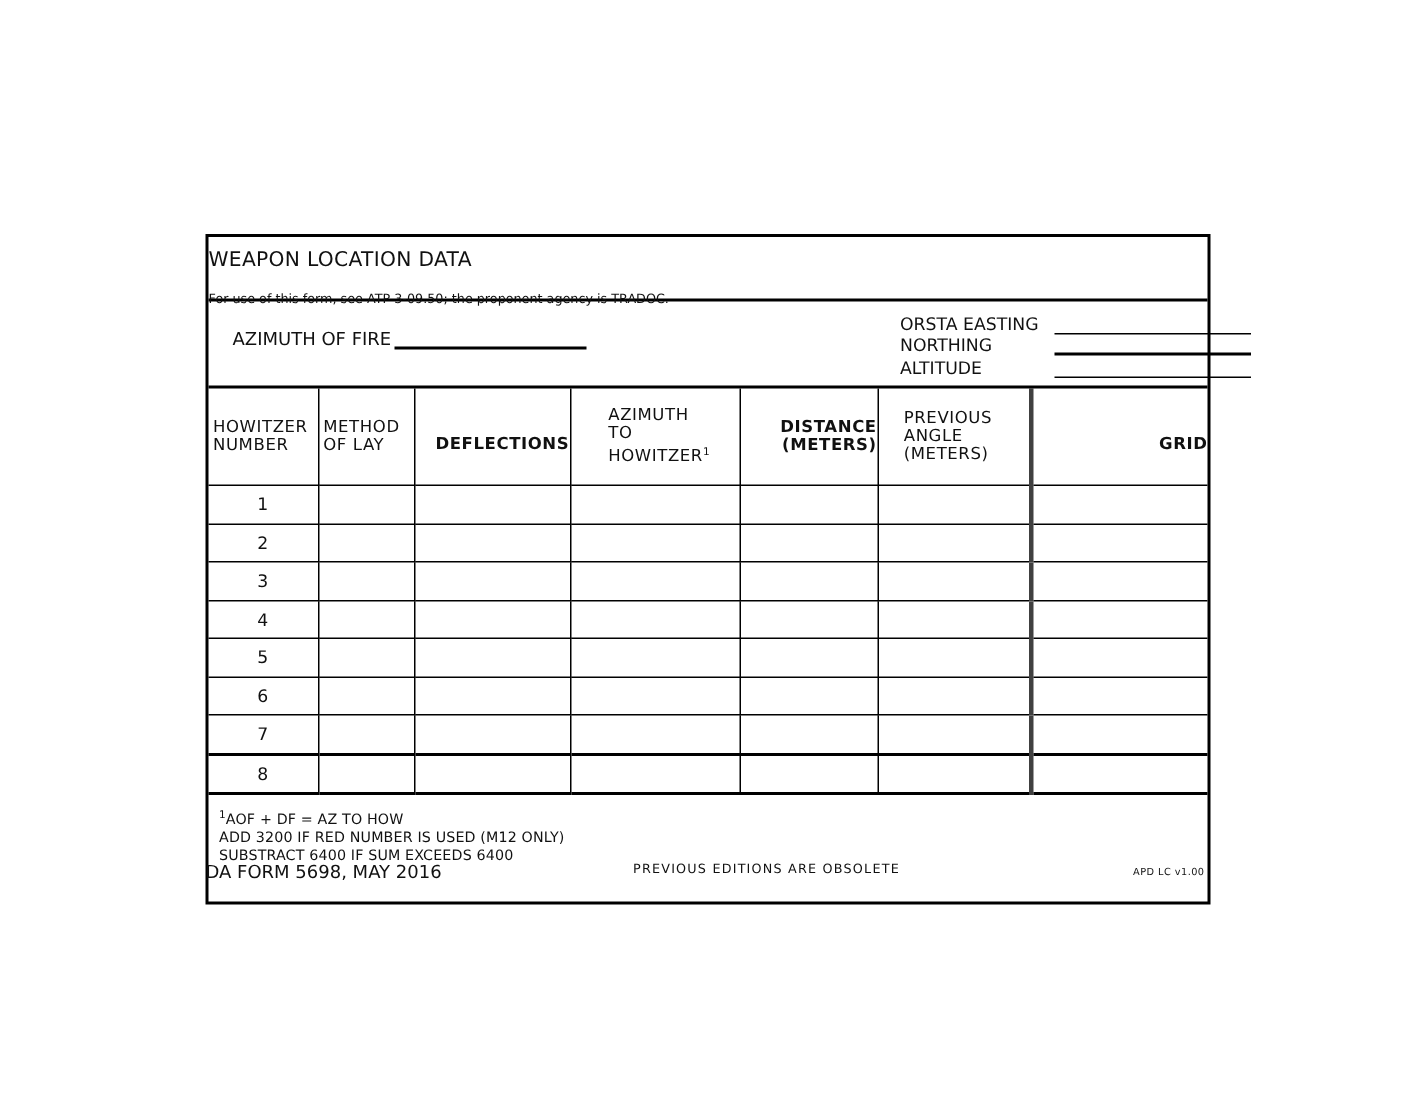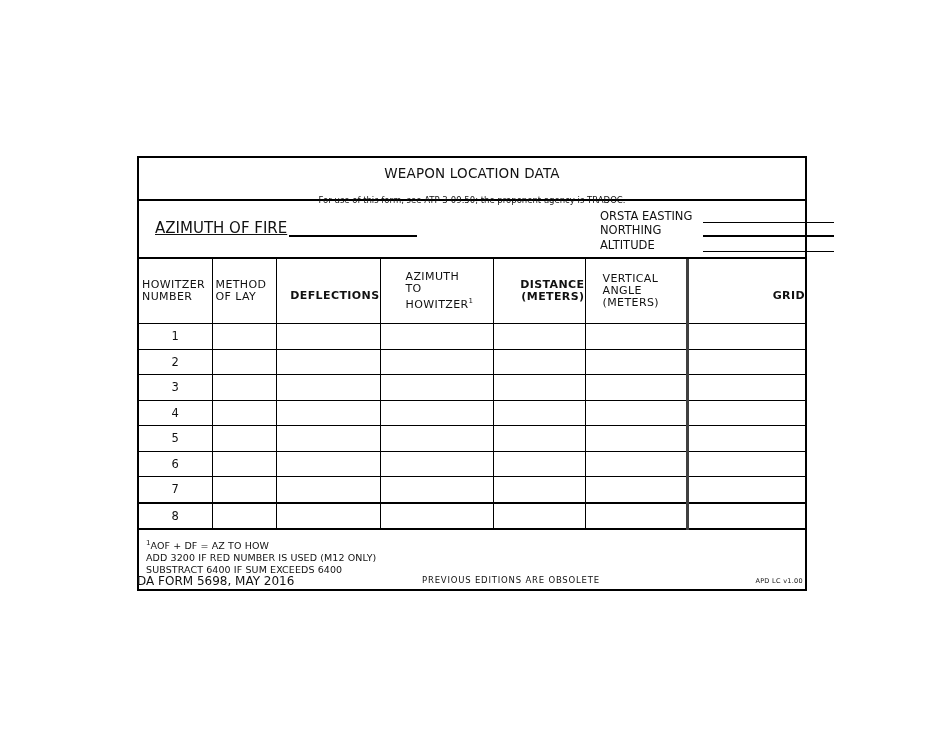--- a/index.html
+++ b/index.html
@@ -1,42 +1,42 @@
 <!DOCTYPE html>
 <html><head>
 <meta charset="utf-8">
 <style>
   html, body { margin: 0; padding: 0; background: #ffffff; }
   body { width: 950px; height: 735px; position: relative; font-family: "DejaVu Sans", sans-serif; color: #111; }
   .form { position: absolute; left: 137px; top: 156px; width: 666px; border: 2px solid #000; box-sizing: content-box; }
-  .title-block { height: 41px; border-bottom: 2px solid #000; text-align: center; }
+  .title-block { height: 41px; border-bottom: 2px solid #000; }
   .title { font-size: 13.5px; padding-top: 7px; letter-spacing: 0.2px; }
   .subtitle { font-size: 8.5px; margin-top: 14px; }
   .info-block { height: 56px; border-bottom: 2px solid #000; position: relative; }
-  .aof { position: absolute; left: 16px; top: 18px; font-size: 15px; display: flex; align-items: flex-end; text-decoration: underline; }
+  .aof { position: absolute; left: 16px; top: 18px; font-size: 12px; display: flex; align-items: flex-end; }
   .aof .line { width: 128px; border-bottom: 2px solid #000; margin-left: 2px; height: 12px; }
   .orsta { position: absolute; left: 417px; top: 7px; font-size: 11.5px; }
   .orsta-row { display: flex; align-items: flex-end; height: 14.5px; margin-left: 44px; }
   .orsta-row .lbl { width: 103px; }
   .orsta-row .line { width: 131px; border-bottom: 1px solid #000; height: 11px; }
   .orsta-row .line.thick { border-bottom-width: 2px; }
   table { border-collapse: collapse; width: 666px; table-layout: fixed; }
   th, td { border: 1.5px solid #000; padding: 0; }
   tr > :first-child { border-left: none; }
   tr > :last-child { border-right: none; }
   thead tr:first-child th { border-top: none; }
   th { height: 54px; font-weight: normal; font-size: 11px; text-align: left; vertical-align: middle; line-height: 12px; letter-spacing: 0.4px; }
   th .inner { padding-left: 3px; }
   th.center { text-align: right; font-weight: bold; }
   th.grid-col, td.grid-col { border-left: 3px solid #404040; }
   td { height: 24.5px; font-size: 11.5px; text-align: center; }
   tbody tr.last td { border-top: 2.5px solid #000; }
   tbody tr:last-child td { border-bottom: 2px solid #000; }
   sup { font-size: 7px; }
-  .notes { height: 48px; font-size: 9.5px; padding: 7px 0 4px 7px; line-height: 12px; letter-spacing: 0.1px; }
+  .notes { height: 48px; font-size: 9.5px; padding: 7px 0 16px 7px; line-height: 12px; letter-spacing: 0.1px; }
   .footer { position: absolute; top: 574px; left: 137px; width: 670px; height: 14px; }
   .form-id { position: absolute; left: 0; top: 0; font-size: 12px; }
   .obsolete { position: absolute; left: 285px; top: 1px; font-size: 8.5px; letter-spacing: 0.8px; }
   .version { position: absolute; right: 4px; top: 3px; font-size: 6.5px; letter-spacing: 0.3px; }
 </style>
 </head>
 <body>
 
 <div class="form">
   <div class="title-block">
@@ -82,21 +82,21 @@
           </th>
         <th>
             <div class="inner"><span>METHOD</span><br><span>OF LAY</span></div>
           </th>
         <th class="center" style="padding-top:10px"><span>DEFLECTIONS</span></th>
         <th>
             <div class="inner" style="padding-left:25px"><span>AZIMUTH</span><br><span>TO</span><br><span>HOWITZER</span><sup>1</sup></div>
           </th>
         <th class="center"><span>DISTANCE</span><br><span>(METERS)</span></th>
         <th>
-            <div class="inner" style="padding-left:17px"><span>VERTICAL</span><br><span>ANGLE</span><br><span>(METERS)</span></div>
+            <div class="inner" style="padding-left:17px"><span>PREVIOUS</span><br><span>ANGLE</span><br><span>(METERS)</span></div>
           </th>
         <th class="center grid-col" style="padding-top:10px"><span>GRID</span></th>
       </tr>
     </thead>
     <tbody>
       <tr>
         <td>1</td>
         <td></td>
           <td></td>
           <td></td>

